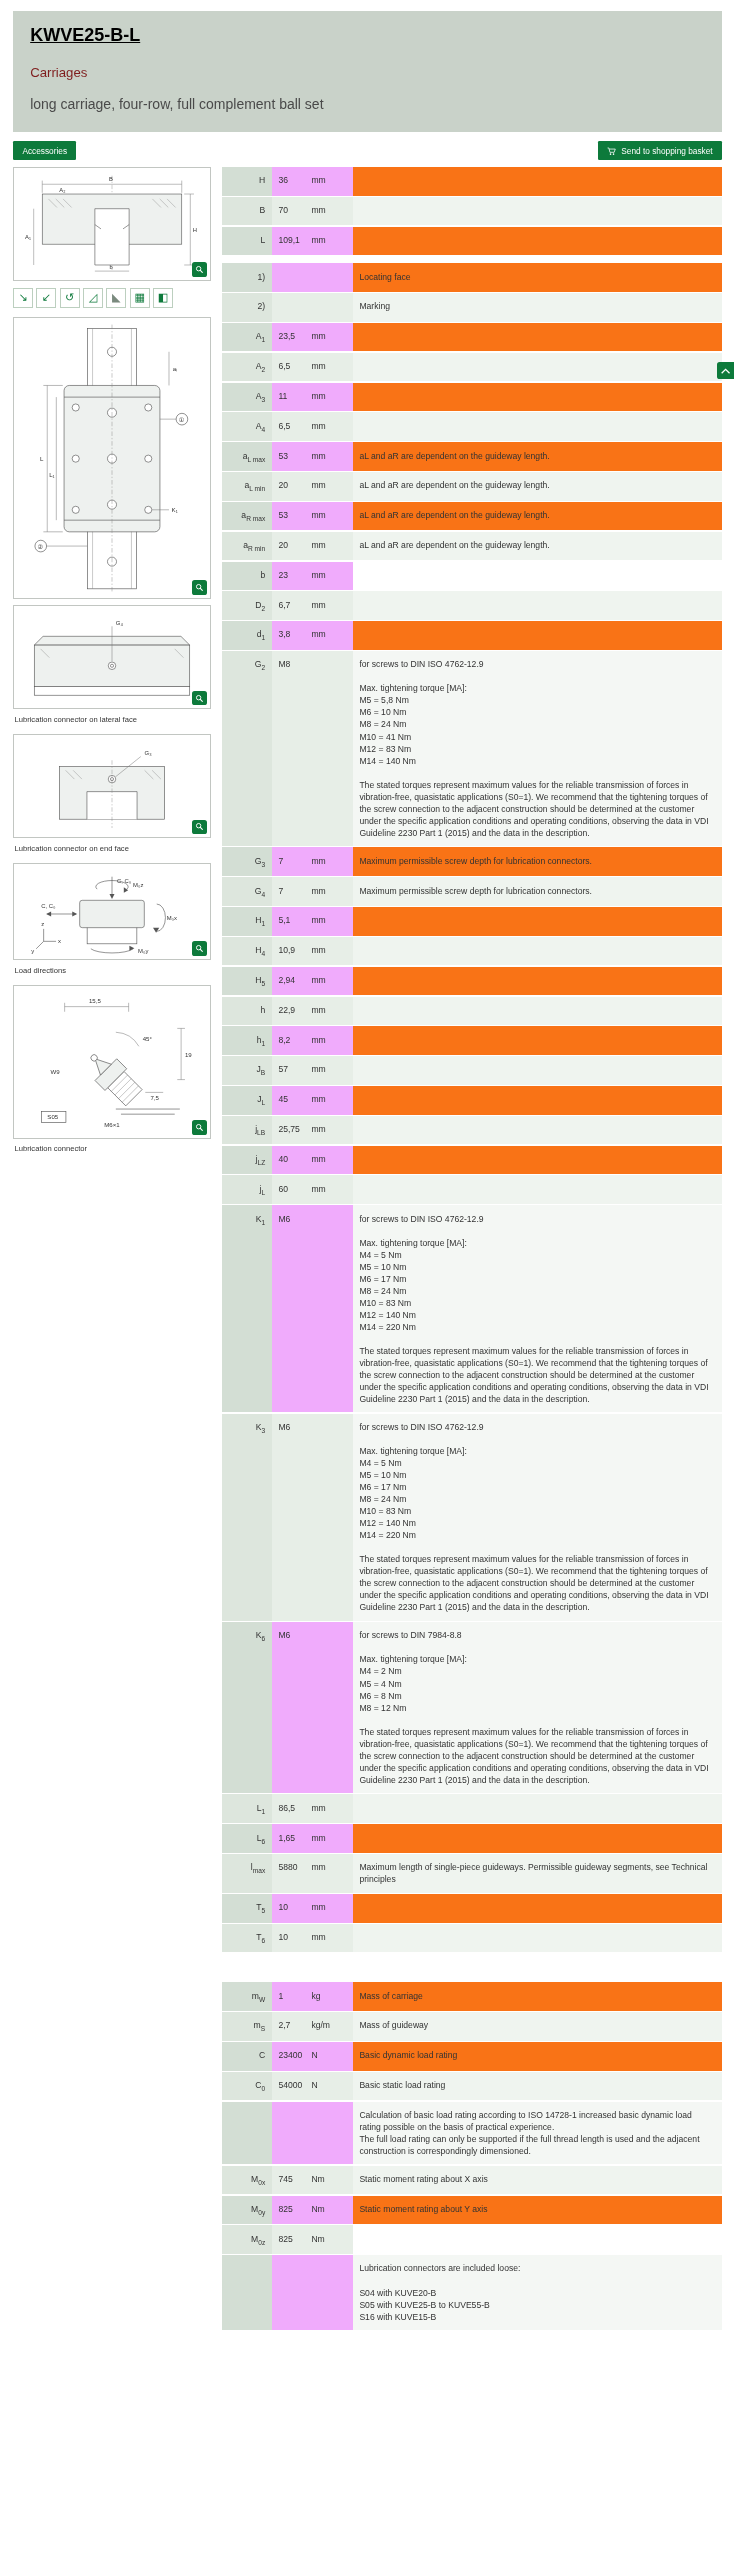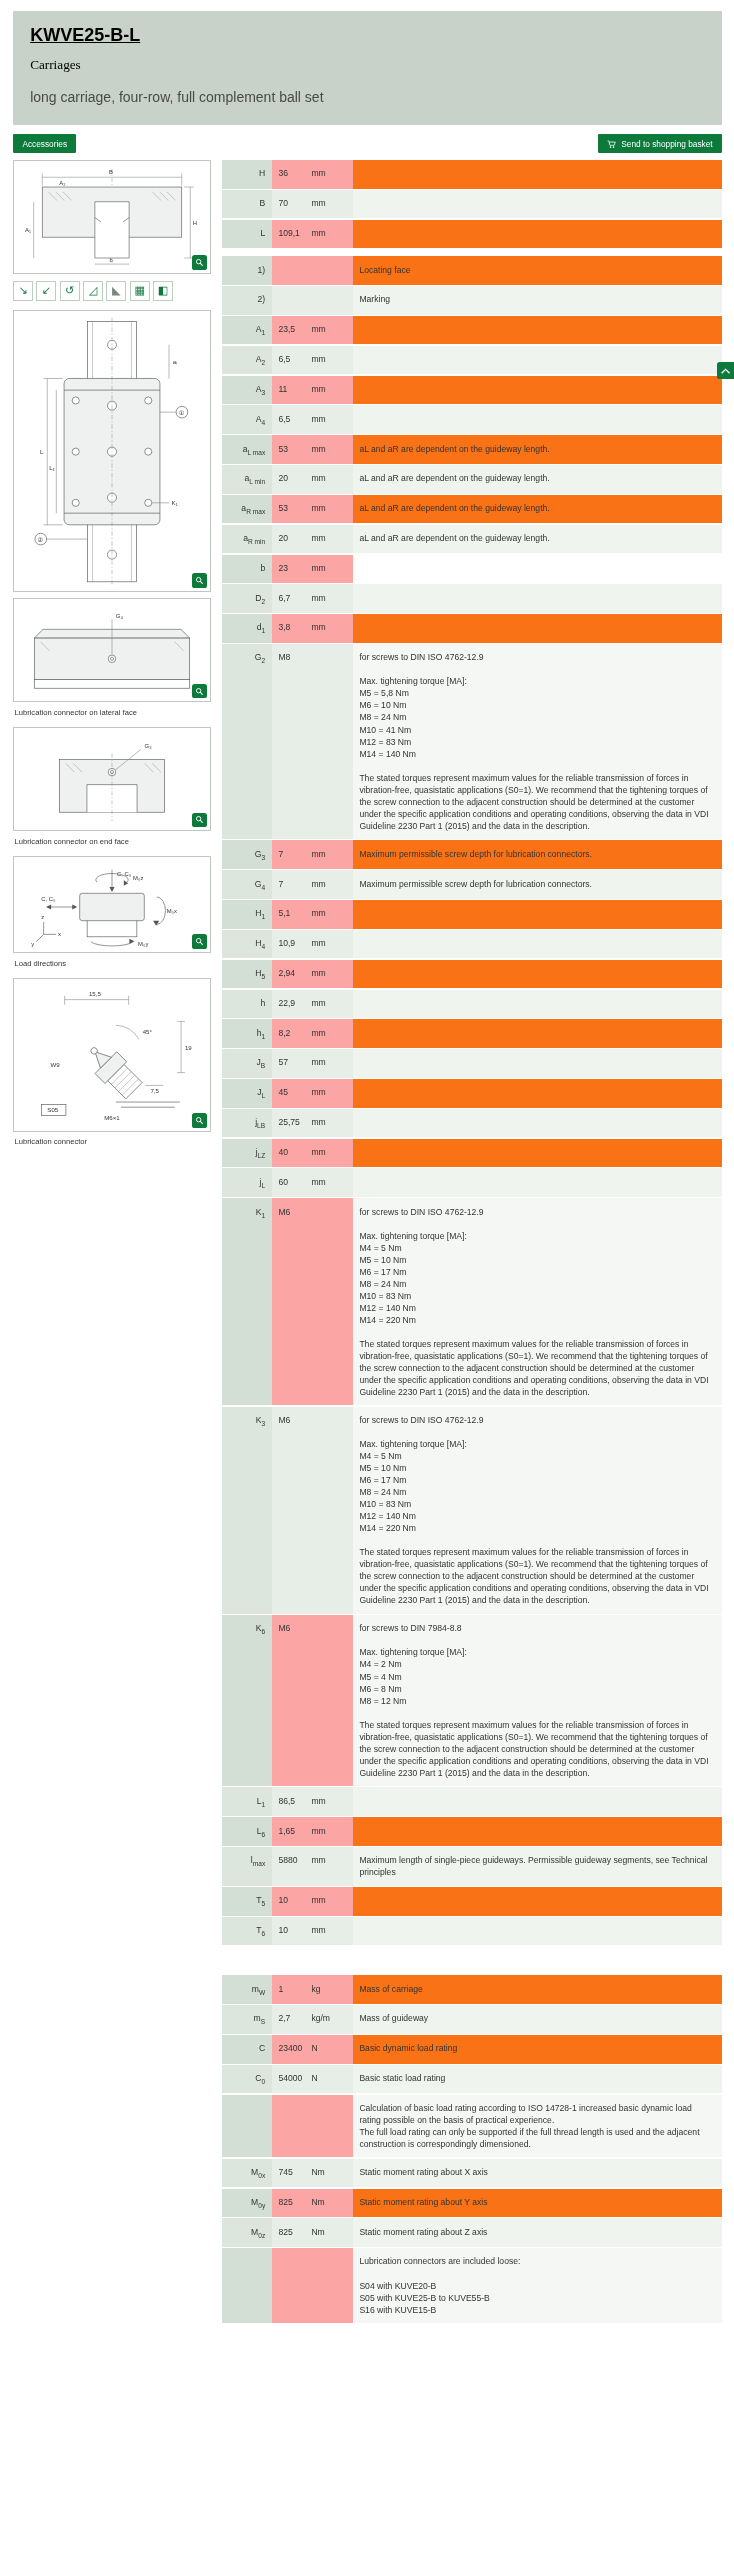--- a/index.html
+++ b/index.html
@@ -1,21 +1,21 @@
 <!DOCTYPE html>
 <html style="font-size:10.6px"><head>
 <meta charset="utf-8">
 <style>
   * { box-sizing: border-box; }
   body { margin:0; background:#ffffff; width:735px; font-family:"Liberation Sans", sans-serif; color:#333; }
   .page { position:relative; padding:10.6px 13.2px 40px; }
 
   .header { background:#c9d2c9; padding:14.5px 17px 20px; }
   .header h1 { margin:0; font-size:18px; font-weight:bold; color:#000000;text-decoration:underline; }
-  .header h2 { margin:11px 0 16px; font-size:13.2px; font-weight:normal; color:#000000;font-family:Liberation Serif, serif; }
+  .header h2 { margin:19px 0 16px; font-size:13.2px; font-weight:normal; color:#7f1d1d; }
   .header .sub { font-size:14px; color:#4a4a4a; }
 
   .actions { display:flex; justify-content:space-between; gap:5.3px; margin:9.2px 0 6.6px; }
   .btn { display:inline-flex; align-items:center; gap:4.6px; background:#0d7a3b; color:#fff; border:none;
          font-size:8.3px; font-family:inherit; padding:4.6px 9.2px; cursor:pointer; border-radius:1.3px; }
 
   .content { display:flex; gap:10.6px; align-items:flex-start; }
   .left { width:198px; flex:none; }
   .right { flex:1; min-width:0; }
 
@@ -30,21 +30,21 @@
            display:flex; align-items:center; justify-content:center; background:#fff; }
   .ficon.gray { color:#7a8a7e; }
 
   .spec { width:100%; }
   .spec-top { margin-bottom:8px; }
   .spec-main { margin-bottom:30px; }
   .row { display:flex; margin-bottom:1.3px; }
   .cell { padding:7.3px 6.6px; font-size:8.6px; line-height:1.4; }
   .sym { width:50px; flex:none; text-align:right; background:#d3ded4; }
   .sym sub { font-size:6.6px; }
-  .val { width:81px; flex:none; background:#fca5a5; display:flex; }
+  .val { width:81px; flex:none; background:#f0abfc; display:flex; }
   .val-num { display:inline-block; min-width:33px; }
   .desc { flex:1; background:#f97316; white-space:pre-line; }
   .row:nth-child(even) .sym { background:#dde6dd; }
   .row:nth-child(even) .val { background:#e7eee7; }
   .row:nth-child(even) .desc { background:#eff4ef; }
   .row.multiline .desc { background:#f4f7f4; }
 
   .scroll-top { position:absolute; top:362px; right:0; width:18.5px; height:17px; background:#0d7a3b;
                 border-radius:2.6px 0 0 2.6px; display:flex; align-items:center; justify-content:center; cursor:pointer; }
 
@@ -695,21 +695,20 @@
               <span class="val-unit">Nm</span>
             </div>
     <div class="cell desc">Static moment rating about Y axis</div>
   </div>
           <div class="row">
     <div class="cell sym"><span class="sym-base">M</span><sub class="sym-sub">0z</sub></div>
     <div class="cell val">
               <span class="val-num">825</span>
               <span class="val-unit">Nm</span>
             </div>
-    <div class="cell desc">Static moment rating about Z axis</div>
   </div>
           <div class="row multiline">
     <div class="cell sym"><span class="sym-base"></span><sub class="sym-sub"></sub></div>
     <div class="cell val">
               <span class="val-num"></span>
               <span class="val-unit"></span>
             </div>
     <div class="cell desc">Lubrication connectors are included loose:
 
 S04 with KUVE20-B

